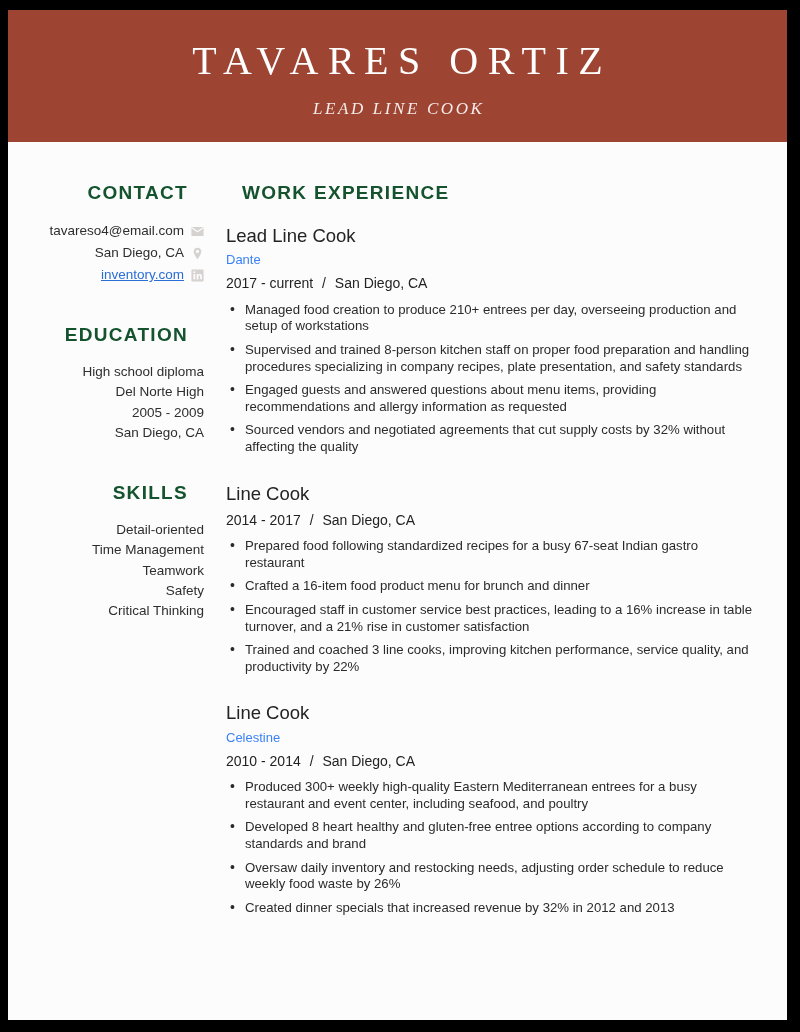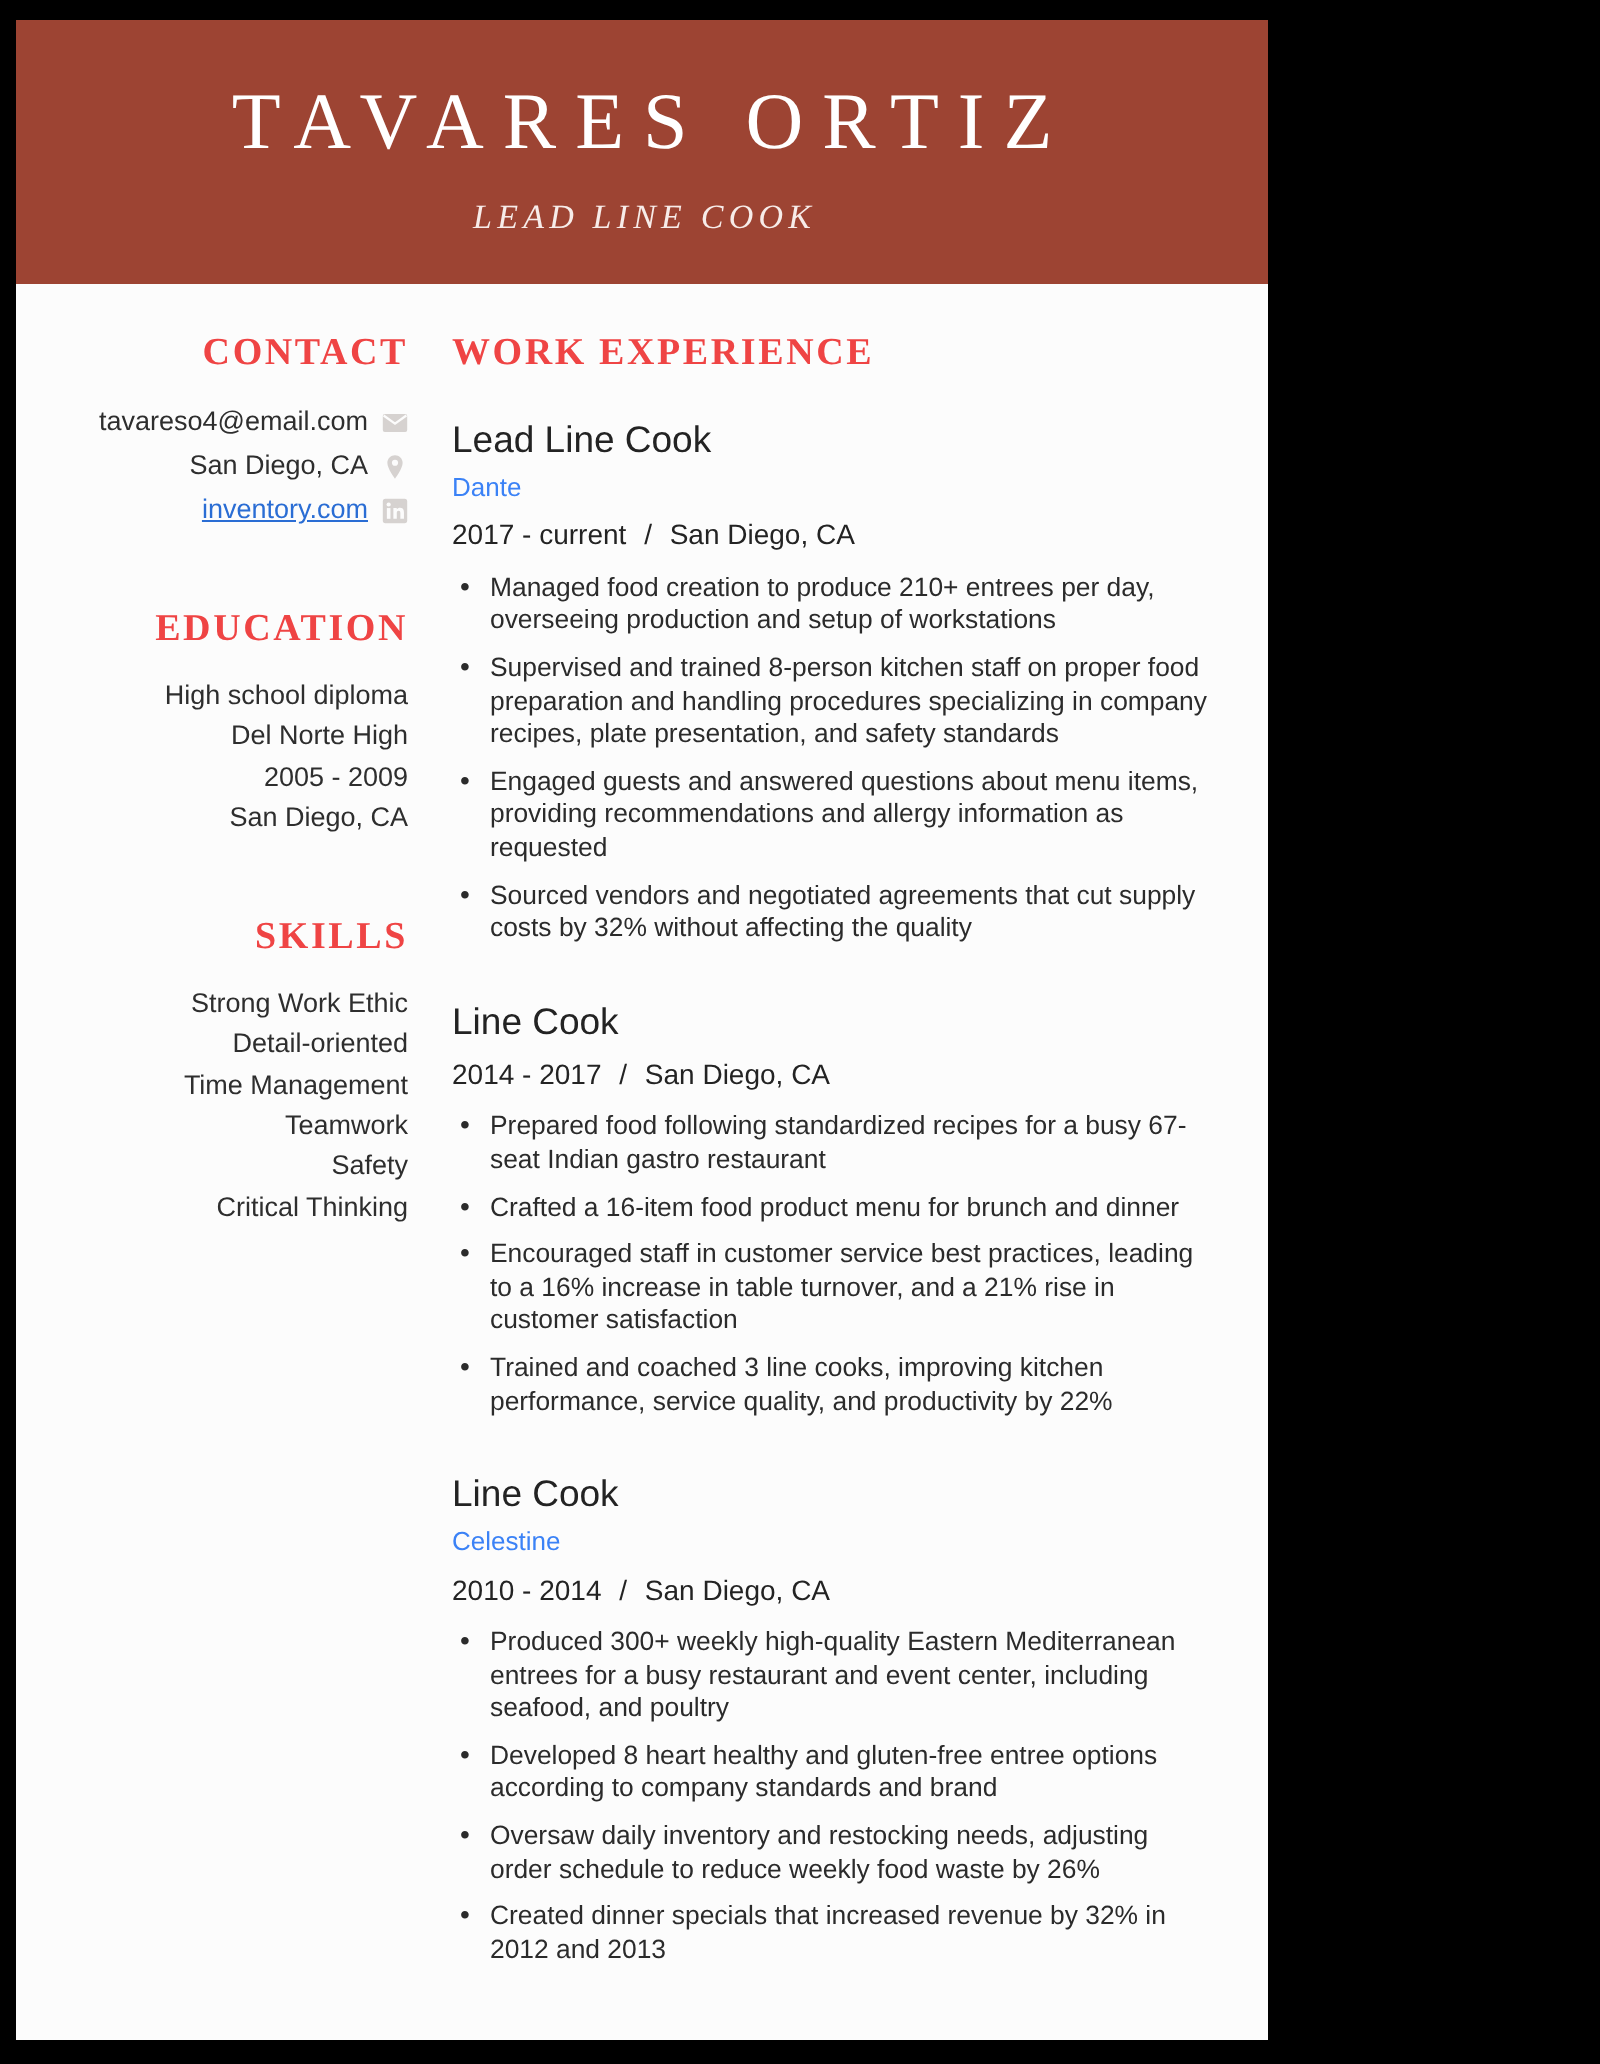--- a/index.html
+++ b/index.html
@@ -11,21 +11,21 @@
     width: 800px;
     height: 1032px;
     overflow: hidden;
     font-family: "Liberation Sans", sans-serif;
   }
 
   #page {
     position: absolute;
     left: 8px;
     top: 10px;
-    width: 626px;
+    width: 779px;
     height: 1010px;
     background: #fcfcfc;
     overflow: hidden;
   }
 
   
   #header-banner {
     background: #9d4433;
     height: 132px;
     width: 100%;
@@ -72,26 +72,26 @@
   }
   #main-col {
     flex: 1 1 auto;
     padding-left: 22px;
     padding-right: 30px;
     box-sizing: border-box;
   }
 
   
   .section-heading {
-    font-family: Liberation Serif, serif;
+    font-family: Liberation Sans, sans-serif;
     font-weight: bold;
     font-size: 19px;
-    color: #ef4444;
+    color: #14532d;
     letter-spacing: 1.3px;
-    margin: 0;
+    margin: 16px;
   }
   #sidebar .section-heading { text-align: right; }
 
   .sidebar-block { margin-bottom: 0; }
   #education-block { margin-top: 38px; }
   #skills-block { margin-top: 39px; }
 
   
   .contact-list { margin-top: 12px; }
   .contact-row {
@@ -241,21 +241,20 @@
           <div class="side-item">High school diploma</div>
           <div class="side-item">Del Norte High</div>
           <div class="side-item">2005 - 2009</div>
           <div class="side-item">San Diego, CA</div>
         </div>
       </div>
 
       <div class="sidebar-block" id="skills-block">
         <div class="section-heading">SKILLS</div>
         <div class="side-list">
-          <div class="side-item">Strong Work Ethic</div>
           <div class="side-item">Detail-oriented</div>
           <div class="side-item">Time Management</div>
           <div class="side-item">Teamwork</div>
           <div class="side-item">Safety</div>
           <div class="side-item">Critical Thinking</div>
         </div>
       </div>
 
     </div>
 

